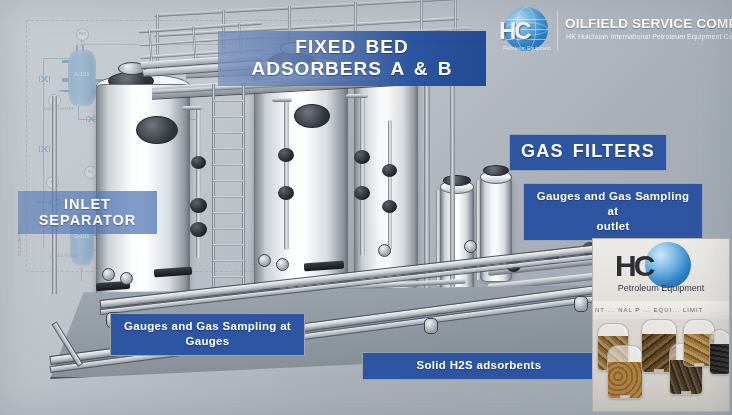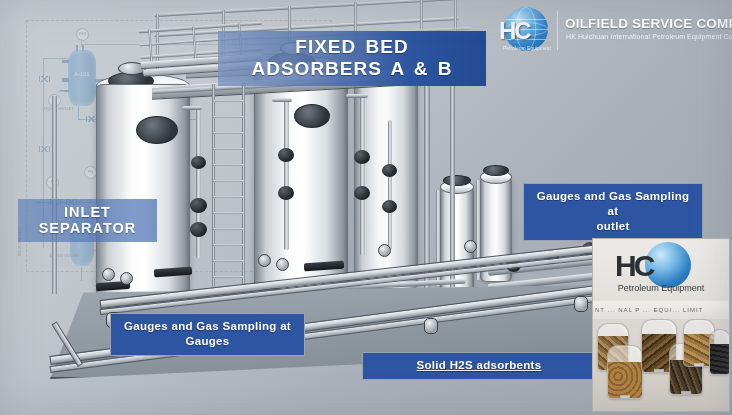--- a/index.html
+++ b/index.html
@@ -135,21 +135,20 @@
     background:linear-gradient(90deg,rgba(120,146,190,.78) 0%,rgba(90,120,175,.88) 35%,#2c55a0 72%,#234a93 100%);
     letter-spacing:1px;
     word-spacing:3px;
   }
   .lbl-solid{
     background:#2d55a2;
     border:1px solid #9aa4b4;
   }
   .lbl-trans{
     background:linear-gradient(90deg,rgba(86,124,186,.62),rgba(74,112,178,.72));
-    margin-top:8px;
   }
 
   
   .logo{position:absolute;left:497px;top:4px;width:232px;height:56px;}
   .globe{
     position:absolute;left:7px;top:3px;width:44px;height:44px;border-radius:50%;
     background:radial-gradient(circle at 34% 28%,#bfe0f5 0%,#6fb4e2 30%,#2f7fc4 62%,#1d5e9c 100%);
     overflow:hidden;
   }
   .globe:before,.globe:after{
@@ -416,34 +415,35 @@
     </div>
     <div class="hc-mark">HC</div>
     <div class="logo-sub">Petroleum Equipment</div>
     <div class="logo-div"></div>
     <div class="co-name">OILFIELD SERVICE COMPANY</div>
     <div class="co-sub">HK Huichuan International Petroleum Equipment Co.,Limited</div>
   </div>
 
   <div class="lbl lbl-title" style="left:218px;top:31px;width:268px;">FIXED BED ADSORBERS A &amp; B</div>
 
+  <div class="lbl lbl-solid" style="left:509px;top:134px;width:158px;padding:6px 0 8px;font-size:18px;letter-spacing:1.2px;word-spacing:3px;">GAS FILTERS</div>
 
   <div class="lbl lbl-trans" style="left:18px;top:191px;width:139px;padding:5px 0 6px;font-size:14.5px;letter-spacing:1px;word-spacing:3px;">INLET SEPARATOR</div>
 
   <div class="lbl lbl-solid" style="left:523px;top:183px;width:180px;padding:5px 6px 6px;font-size:11.5px;line-height:15px;">
     <span>Gauges and Gas Sampling at</span><br>
     <span>outlet</span>
   </div>
 
   <div class="lbl lbl-solid" style="left:110px;top:313px;width:195px;padding:5px 6px 6px;font-size:11.5px;line-height:15px;">
     <span>Gauges and Gas Sampling at</span><br>
     <span>Gauges</span>
   </div>
 
-  <div class="lbl lbl-solid" style="left:362px;top:352px;width:234px;padding:5px 4px 6px;font-size:11.5px;line-height:15px;text-decoration:underline;">
+  <div class="lbl lbl-solid" style="left:362px;top:352px;width:234px;padding:5px 4px 6px;font-size:11.5px;line-height:15px;">
     <span>Solid H2S adsorbents</span><br>
   </div>
 
   <div class="photo">
     <div class="photo-banner"></div>
     <div class="photo-globe"></div>
     <div class="photo-hc">HC</div>
     <div class="photo-cap">Petroleum Equipment</div>
     <div class="photo-strip">NT   ... NAL P ...   EQUI...   LIMIT</div>
 

